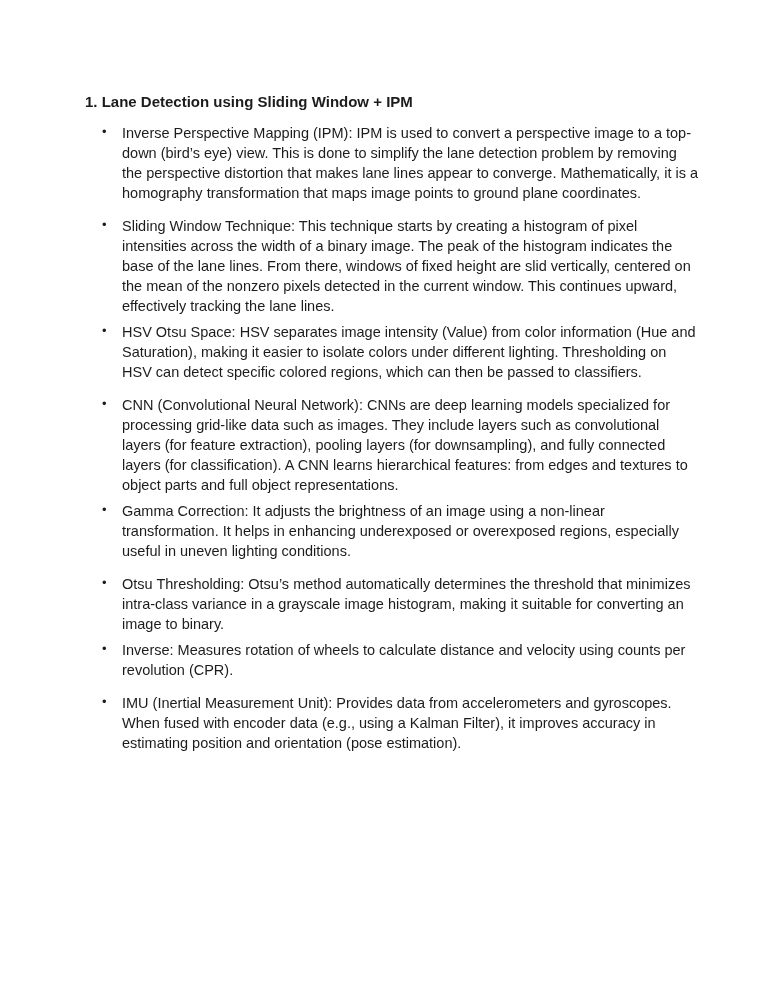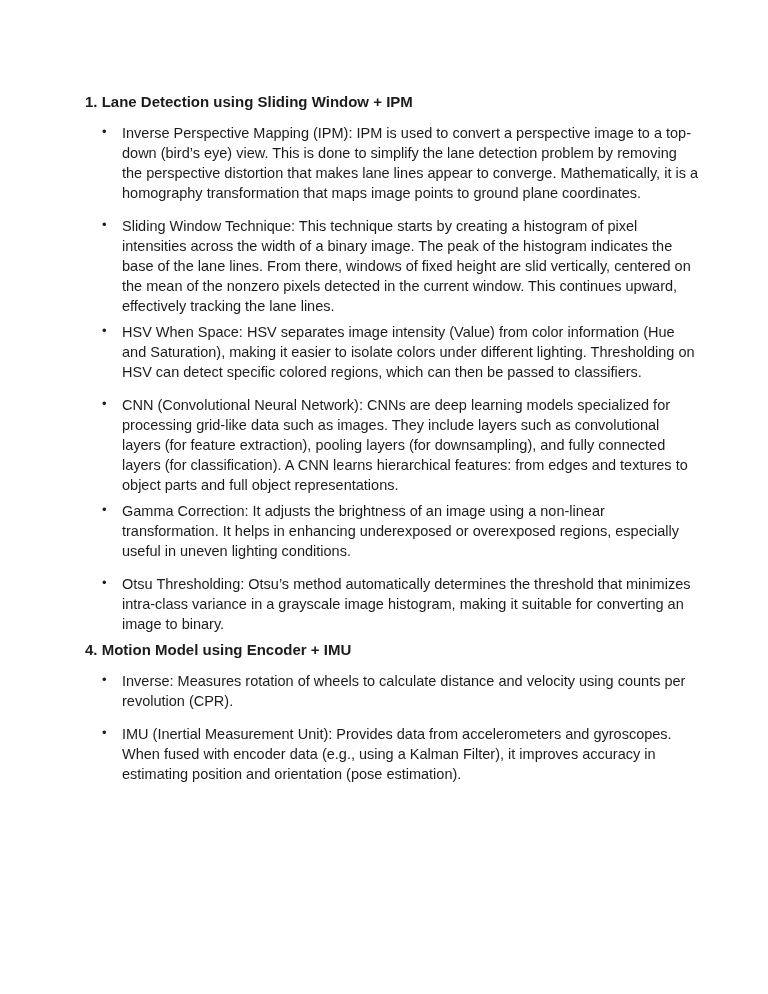--- a/index.html
+++ b/index.html
@@ -66,21 +66,21 @@
         <span class="marker">•</span>
         <span class="term">Sliding Window Technique:</span><span> This technique starts by creating a histogram of pixel intensities across the width of a binary image. The peak of the histogram indicates the base of the lane lines. From there, windows of fixed height are slid vertically, centered on the mean of the nonzero pixels detected in the current window. This continues upward, effectively tracking the lane lines.</span>
       </li>
     </ul>
   </div>
 
   <div>
     <ul class="bullets">
       <li>
         <span class="marker">•</span>
-        <span class="term">HSV When Space:</span><span> HSV separates image intensity (Value) from color information (Hue and Saturation), making it easier to isolate colors under different lighting. Thresholding on HSV can detect specific colored regions, which can then be passed to classifiers.</span>
+        <span class="term">HSV Otsu Space:</span><span> HSV separates image intensity (Value) from color information (Hue and Saturation), making it easier to isolate colors under different lighting. Thresholding on HSV can detect specific colored regions, which can then be passed to classifiers.</span>
       </li>
       <li>
         <span class="marker">•</span>
         <span class="term">CNN (Convolutional Neural Network):</span><span> CNNs are deep learning models specialized for processing grid-like data such as images. They include layers such as convolutional layers (for feature extraction), pooling layers (for downsampling), and fully connected layers (for classification). A CNN learns hierarchical features: from edges and textures to object parts and full object representations.</span>
       </li>
     </ul>
   </div>
 
   <div>
     <ul class="bullets">
@@ -89,21 +89,20 @@
         <span class="term">Gamma Correction:</span><span> It adjusts the brightness of an image using a non-linear transformation. It helps in enhancing underexposed or overexposed regions, especially useful in uneven lighting conditions.</span>
       </li>
       <li>
         <span class="marker">•</span>
         <span class="term">Otsu Thresholding:</span><span> Otsu’s method automatically determines the threshold that minimizes intra-class variance in a grayscale image histogram, making it suitable for converting an image to binary.</span>
       </li>
     </ul>
   </div>
 
   <div>
-    <h3 class="heading">4. Motion Model using Encoder + IMU</h3>
     <ul class="bullets">
       <li>
         <span class="marker">•</span>
         <span class="term">Inverse:</span><span> Measures rotation of wheels to calculate distance and velocity using counts per revolution (CPR).</span>
       </li>
       <li>
         <span class="marker">•</span>
         <span class="term">IMU (Inertial Measurement Unit):</span><span> Provides data from accelerometers and gyroscopes. When fused with encoder data (e.g., using a Kalman Filter), it improves accuracy in estimating position and orientation (pose estimation).</span>
       </li>
     </ul>

